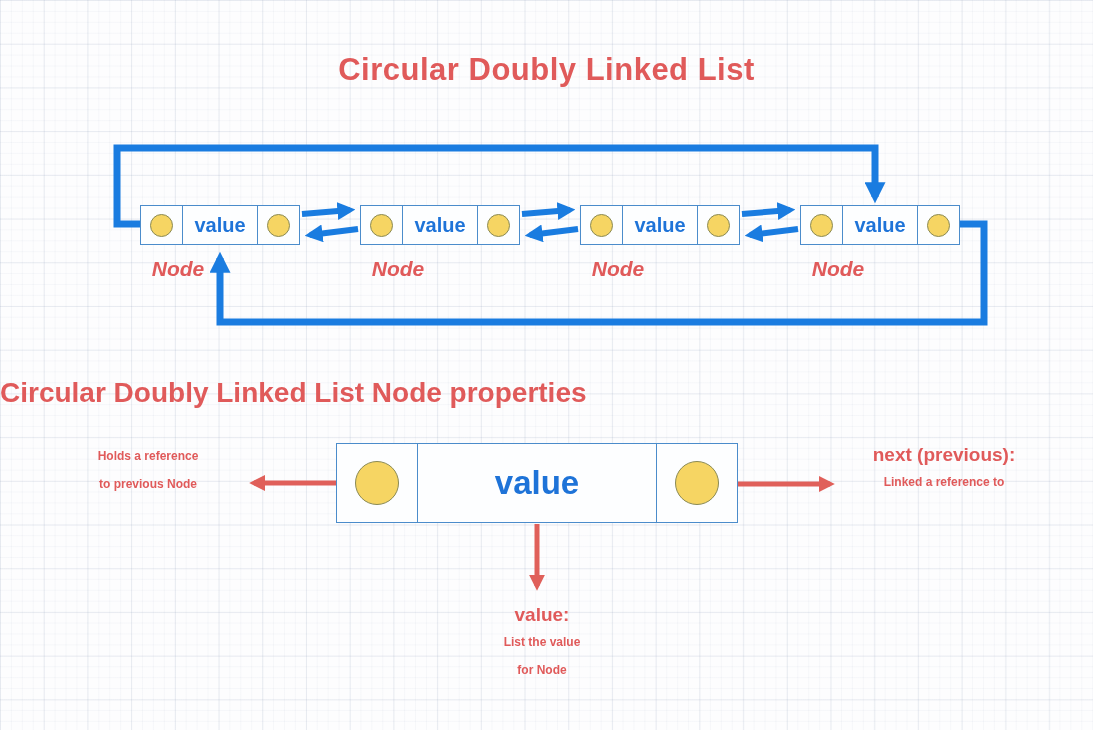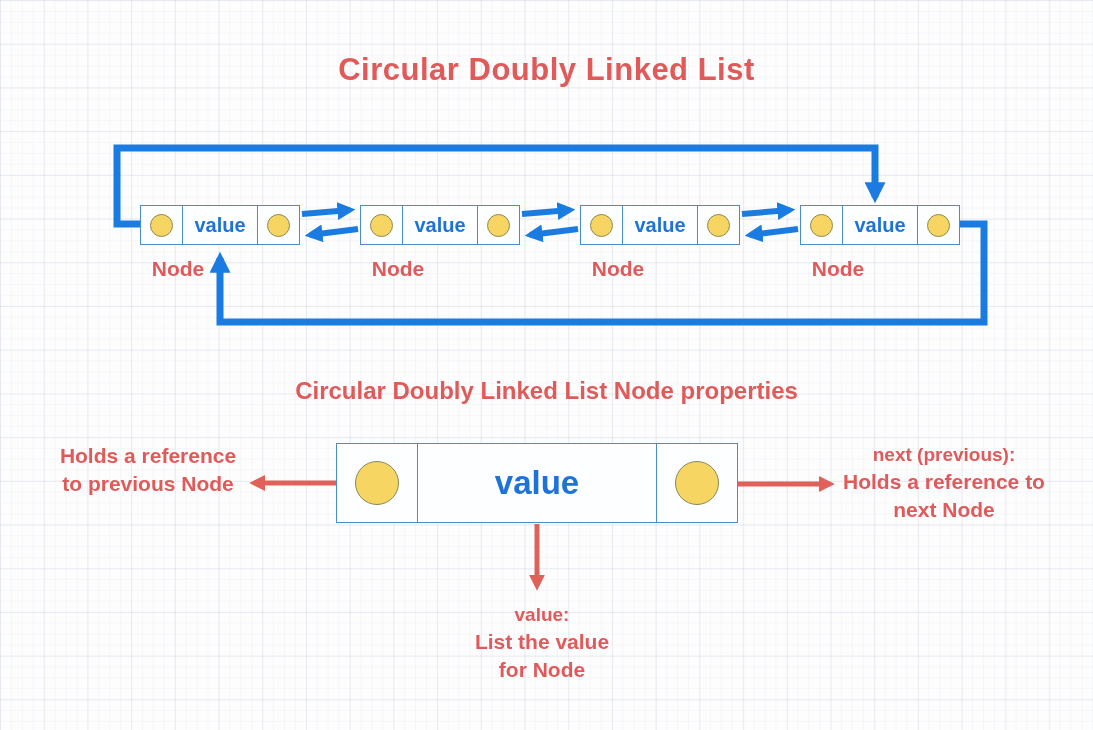--- a/index.html
+++ b/index.html
@@ -12,59 +12,59 @@
       linear-gradient(to bottom, rgba(150,165,190,0.16) 1px, transparent 1px),
       linear-gradient(to right, rgba(150,165,190,0.07) 1px, transparent 1px),
       linear-gradient(to bottom, rgba(150,165,190,0.07) 1px, transparent 1px);
     background-size:43.72px 43.72px,43.72px 43.72px,10.93px 10.93px,10.93px 10.93px;
   }
   .title{
     position:absolute;left:0;top:52px;width:100%;text-align:center;
     font-size:31px;font-weight:bold;color:#e05a5a;letter-spacing:0.5px;
   }
   .subtitle{
-    position:absolute;left:0;top:377px;width:100%;text-align:center;
-    font-size:24px;font-weight:bold;color:#e05a5a;
+    position:absolute;left:0;top:377px;width:100%;
+    font-size:28px;font-weight:bold;color:#e05a5a;
   }
   .layer{position:absolute;left:0;top:0;pointer-events:none;}
   .loop{stroke:#1a7ce0;stroke-width:7;fill:none;}
   .link{stroke:#1a7ce0;stroke-width:6;fill:none;}
   .rlink{stroke:#e0605a;stroke-width:5;fill:none;}
   .lnode{
     position:absolute;display:flex;box-sizing:border-box;
     width:160px;height:40px;top:205px;
     background:#fdfeff;border:1.5px solid #4b8ccb;
   }
   .lnode .cell{display:flex;align-items:center;justify-content:center;box-sizing:border-box;}
   .lnode .c-ptr{width:41px;}
   .lnode .c-val{flex:1;border-left:1.5px solid #4b8ccb;border-right:1.5px solid #4b8ccb;
     font-size:20px;font-weight:bold;color:#1e73d8;}
   .dot{
     display:block;width:23px;height:23px;border-radius:50%;
     background:#f6d563;border:1.5px solid #8a8a55;box-sizing:border-box;
   }
   .nlabel{
     position:absolute;top:257px;width:80px;text-align:center;
-    font-size:21px;font-weight:bold;color:#e05a5a;
+    font-size:21px;font-weight:bold;font-style:italic;color:#e05a5a;
   }
   .bignode{
     position:absolute;left:336px;top:443px;display:flex;box-sizing:border-box;
     width:402px;height:80px;background:#fdfeff;border:1.5px solid #4b8ccb;
   }
   .bignode .cell{display:flex;align-items:center;justify-content:center;box-sizing:border-box;}
   .bignode .c-ptr{width:80px;}
   .bignode .c-val{flex:1;border-left:1.5px solid #4b8ccb;border-right:1.5px solid #4b8ccb;
     font-size:33px;font-weight:bold;color:#1e73d8;}
   .bigdot{
     display:block;width:44px;height:44px;border-radius:50%;
     background:#f6d563;border:1.5px solid #8a8a55;box-sizing:border-box;
   }
   .note{position:absolute;width:212px;text-align:center;color:#e05a5a;}
   .note .h{font-size:19px;font-weight:bold;line-height:26px;}
-  .note .b{font-size:21px;font-weight:bold;line-height:28px;}
+  .note .b{font-size:12px;font-weight:bold;line-height:28px;}
   .note-prev{left:42px;top:442px;}
   .note-next{left:838px;top:442px;}
   .note-value{left:436px;top:602px;}
 </style>
 </head>
 <body>
 
 <div class="canvas">
 
   <div class="title">Circular Doubly Linked List</div>
@@ -160,22 +160,21 @@
         <span class="bigdot"></span>
       </div>
   </div>
 
   <div class="note note-prev">
     <div class="b">Holds a reference</div>
     <div class="b">to previous Node</div>
   </div>
   <div class="note note-next">
     <div class="h">next (previous):</div>
-    <div class="b">Holds a reference to</div>
-    <div class="b">next Node</div>
+    <div class="b">Linked a reference to</div>
   </div>
   <div class="note note-value">
     <div class="h">value:</div>
     <div class="b">List the value</div>
     <div class="b">for Node</div>
   </div>
 
 </div>
 
 </body></html>

